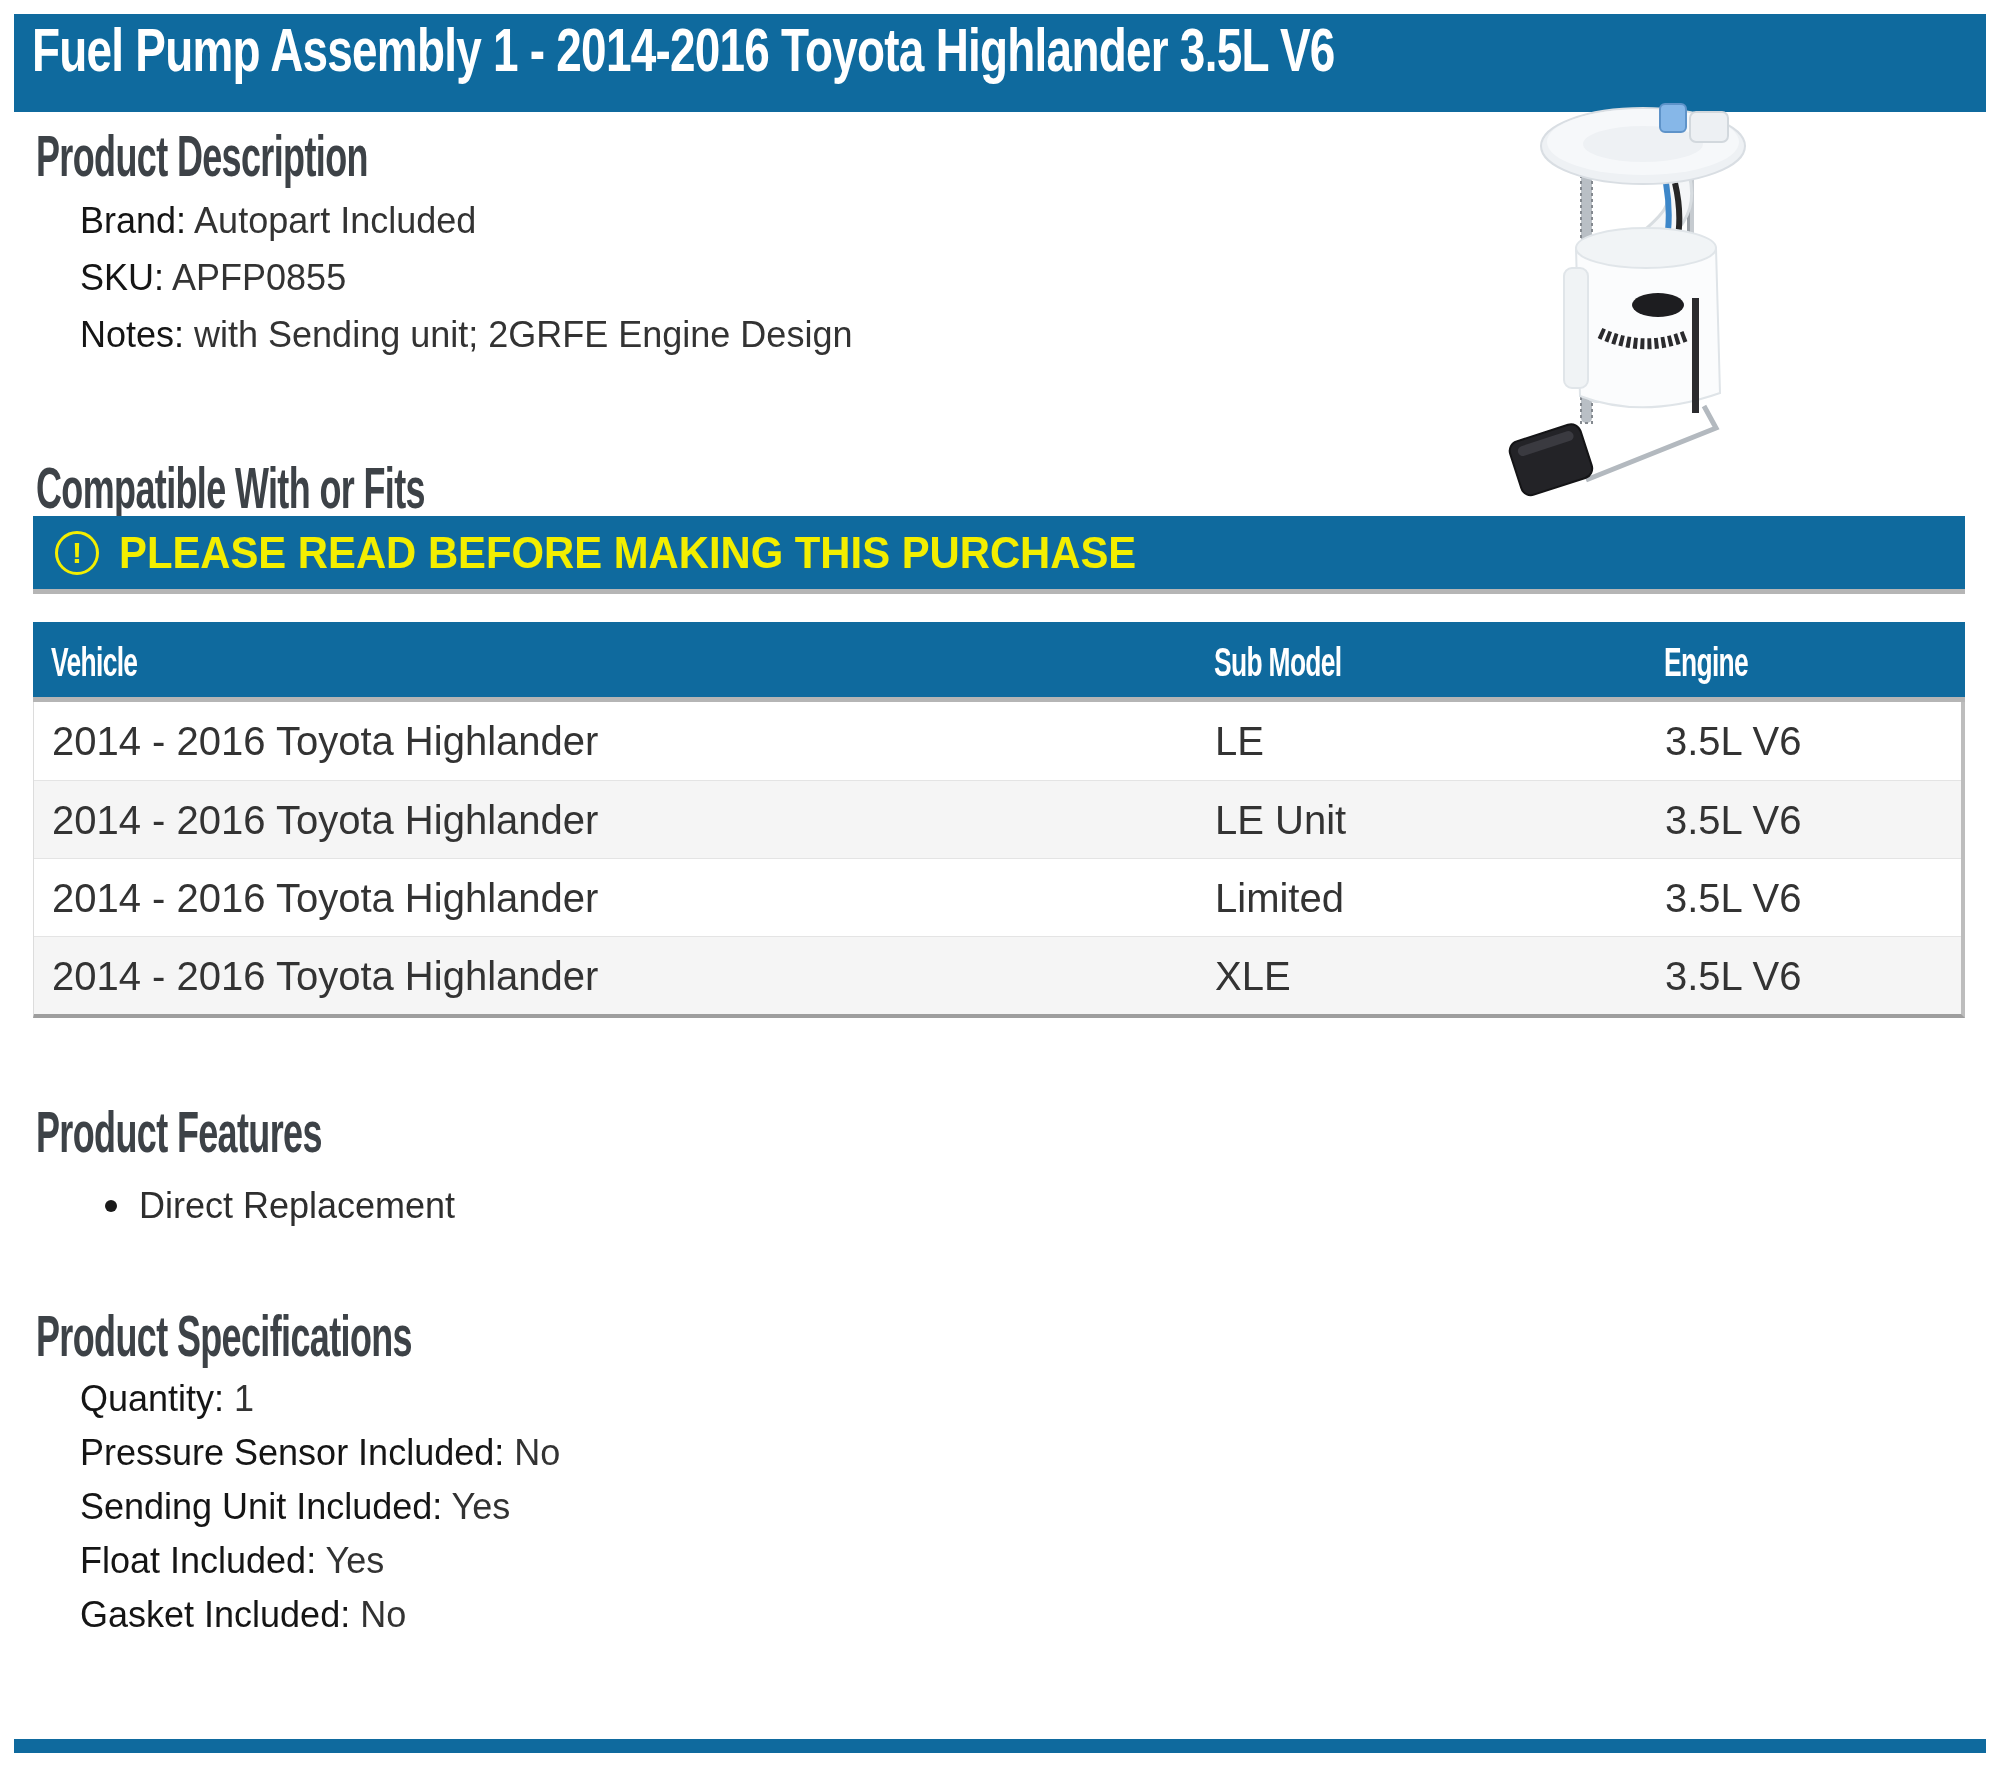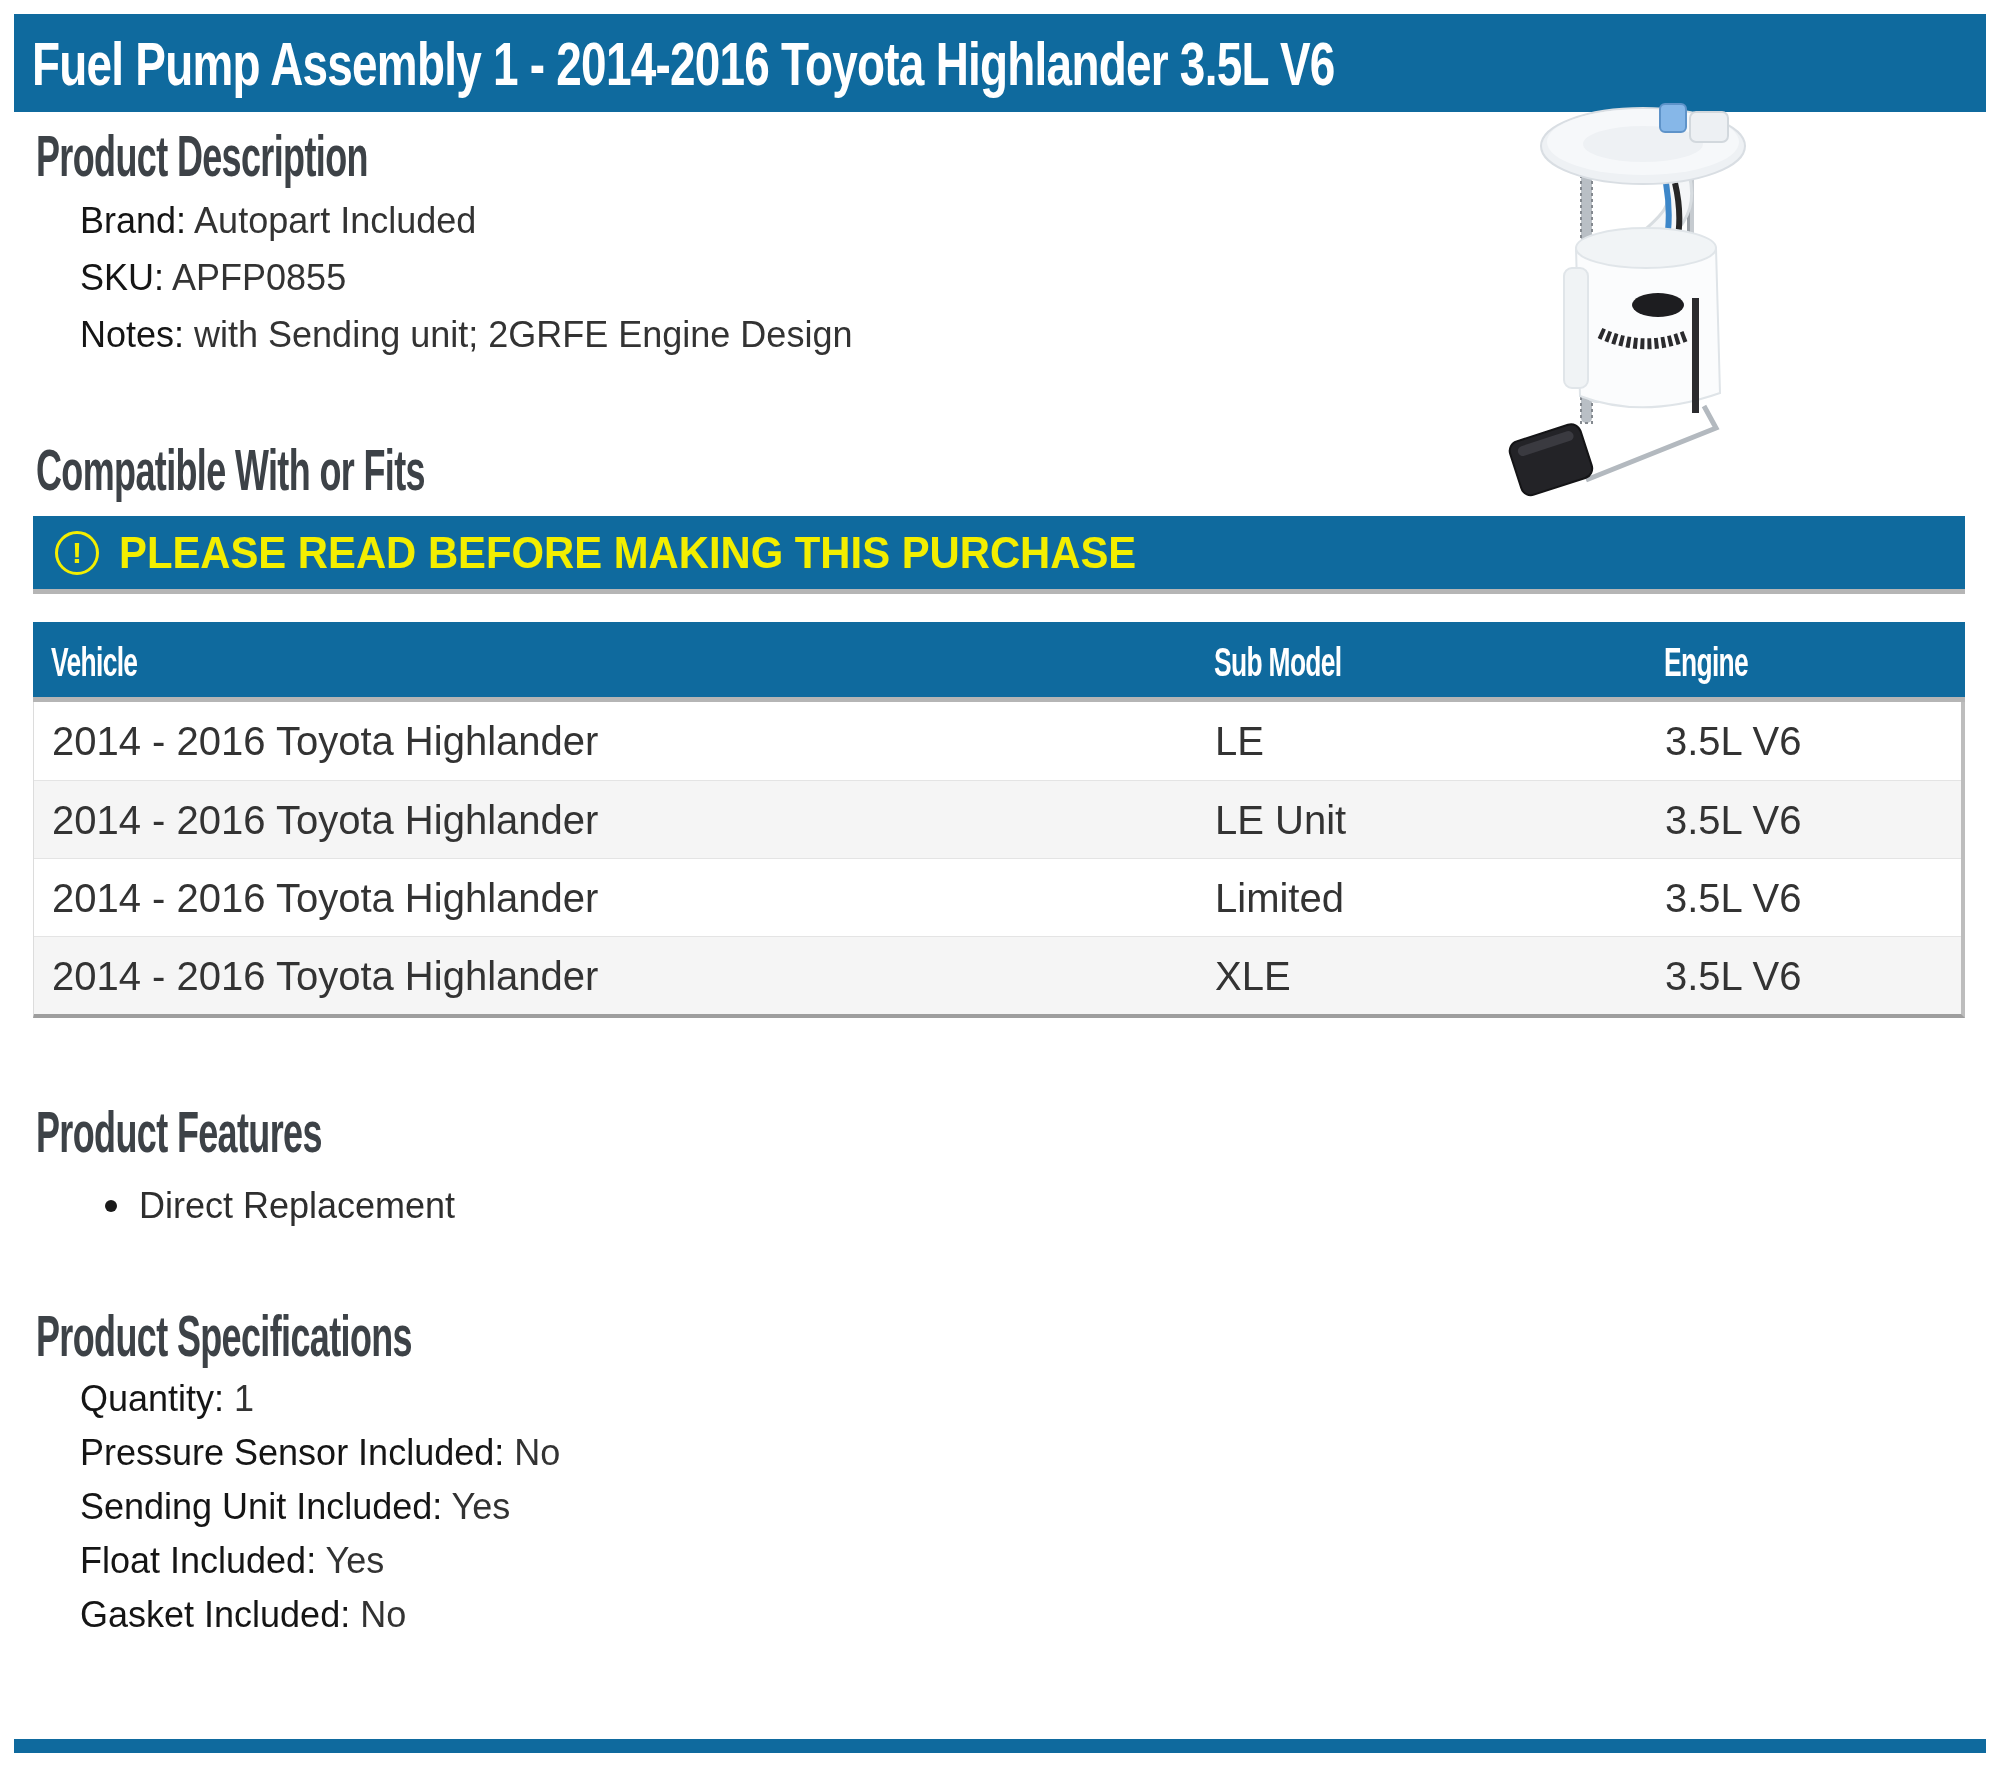--- a/index.html
+++ b/index.html
@@ -15,21 +15,21 @@
   html,body{width:2000px;height:1765px;background:#ffffff;
     font-family:"Liberation Sans","DejaVu Sans",sans-serif;overflow:hidden;}
   .abs{position:absolute;}
 
   
   .cond{display:inline-block;font-weight:700;letter-spacing:-1px;
     transform-origin:0 50%;white-space:nowrap;}
 
   
   .titlebar{left:14px;top:14px;width:1972px;height:98px;background:var(--blue);
-    display:flex;align-items:center;padding-left:18px;}
+    display:flex;align-items:flex-start;padding-left:18px;}
   .titlebar .cond{color:#ffffff;font-size:62px;transform:scaleX(.74);}
 
   
   .sec-heading .cond{color:var(--heading);font-size:58px;transform:scaleX(.62);}
 
   
   .fields{display:block;}
   .field{font-size:36px;color:var(--body-text);white-space:nowrap;}
   .field .lbl{font-weight:400;color:var(--label-text);}
   .desc-fields .field{line-height:57px;}
@@ -129,21 +129,21 @@
 
     <path d="M 236 308 L 248 330 L 118 382" fill="none" stroke="#b3b9bf" stroke-width="5"></path>
 
     <g transform="rotate(-18 82 362)">
       <rect x="46" y="334" width="74" height="56" rx="10" fill="#232327" stroke="#141416" stroke-width="2"></rect>
       <rect x="54" y="340" width="58" height="10" rx="5" fill="#3a3a40"></rect>
     </g>
   </svg>
 </div>
 
-<div class="abs sec-heading" style="left:36px;top:436px;">
+<div class="abs sec-heading" style="left:36px;top:454px;">
   <span class="cond">Compatible With or Fits</span>
 </div>
 
 <div class="abs banner">
   <span class="warn-icon">!</span>
   <span class="banner-text">PLEASE READ BEFORE MAKING THIS PURCHASE</span>
 </div>
 
 <div class="abs fit-table">
   <div class="thead">

